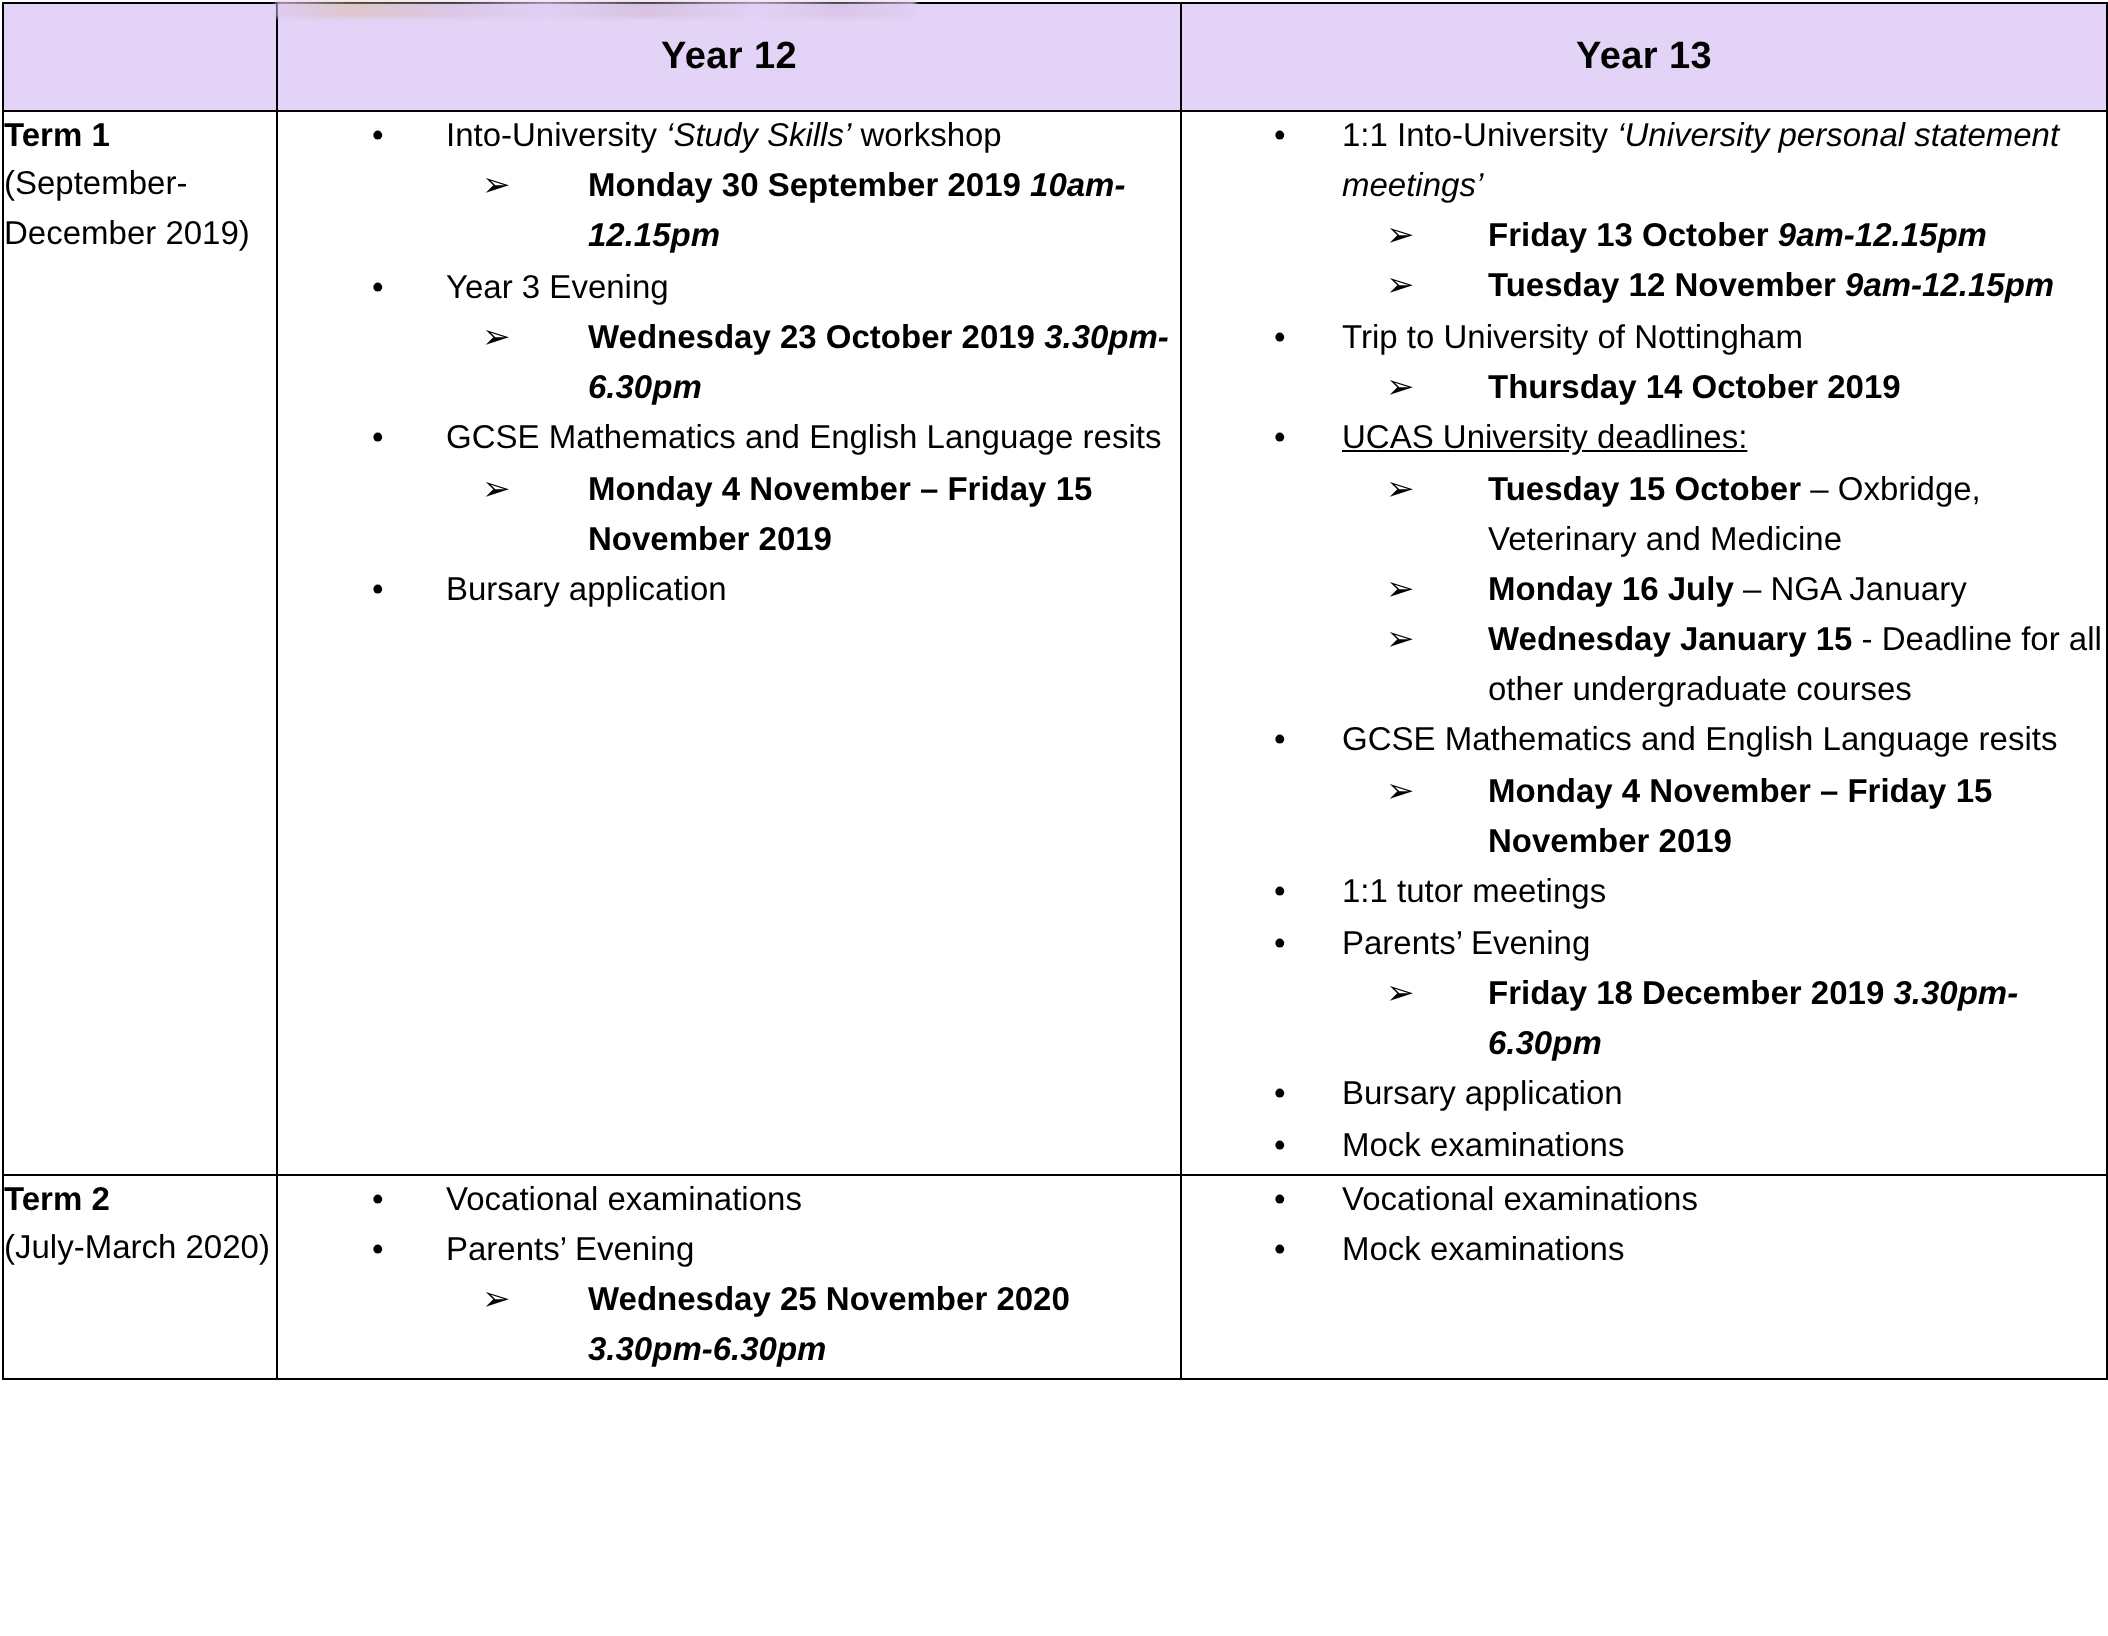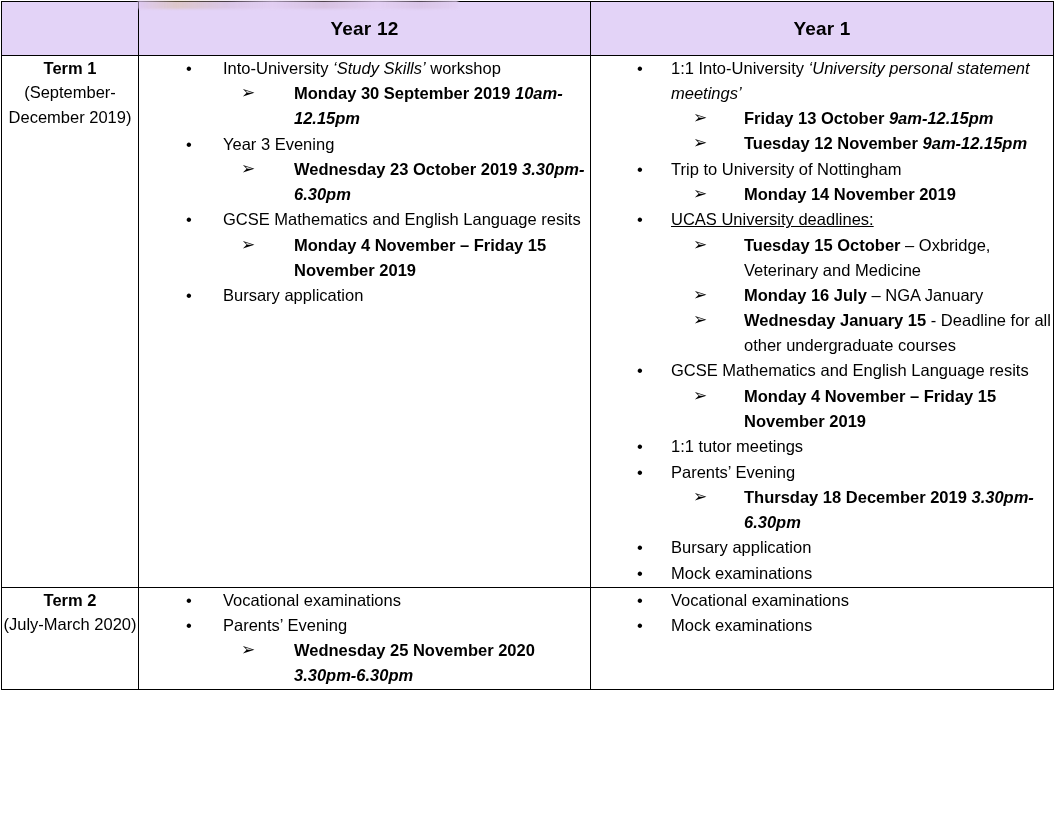--- a/index.html
+++ b/index.html
@@ -75,21 +75,21 @@
     text-align: center;
     vertical-align: middle;
     font-weight: bold;
     font-size: 19px;
     letter-spacing: 0.2px;
   }
   th.blank-head { background: #e3d3f7; }
 
   
   td.term-cell {
-    text-align: center;
+    text-align: left;
     padding-top: 11px;
     font-size: 16.5px;
     line-height: 1.47;
   }
   .term-name {
     font-weight: bold;
     display: block;
   }
   .term-range {
     display: block;
@@ -164,21 +164,21 @@
   <table class="keydates">
     <colgroup>
       <col class="c-term">
       <col class="c-y12">
       <col class="c-y13">
     </colgroup>
     <thead>
       <tr class="header-row">
         <th class="blank-head"></th>
         <th>Year 12</th>
-        <th>Year 1</th>
+        <th>Year 13</th>
       </tr>
     </thead>
     <tbody id="table-body">
 
     <tr>
           <td class="term-cell">
             <span class="term-name">Term 1</span>
             <span class="term-range">(September-December 2019)</span>
           </td>
           <td class="content-cell y12">
@@ -195,33 +195,33 @@
               <li class="b1"><span class="bullet-dot">•</span><span>Bursary application</span></li>
             </ul>
           </td>
           <td class="content-cell y13">
             <ul class="lvl1">
               <li class="b1"><span class="bullet-dot">•</span><span>1:1 Into-University <span class="it">‘University personal statement meetings’</span></span><ul class="lvl2">
                   <li class="b2"><span class="bullet-arrow">➢</span><span><span class="b">Friday 13 October </span><span class="bi">9am-12.15pm</span></span></li>
                   <li class="b2"><span class="bullet-arrow">➢</span><span><span class="b">Tuesday 12 November </span><span class="bi">9am-12.15pm</span></span></li>
                 </ul></li>
               <li class="b1"><span class="bullet-dot">•</span><span>Trip to University of Nottingham</span><ul class="lvl2">
-                  <li class="b2"><span class="bullet-arrow">➢</span><span><span class="b">Monday 14 November 2019</span></span></li>
+                  <li class="b2"><span class="bullet-arrow">➢</span><span><span class="b">Thursday 14 October 2019</span></span></li>
                 </ul></li>
               <li class="b1"><span class="bullet-dot">•</span><span><span class="ul">UCAS University deadlines:</span></span><ul class="lvl2">
                   <li class="b2"><span class="bullet-arrow">➢</span><span><span class="b">Tuesday 15 October</span><span class="reg"> – Oxbridge, Veterinary and Medicine</span></span></li>
                   <li class="b2"><span class="bullet-arrow">➢</span><span><span class="b">Monday 16 July</span><span class="reg"> – NGA January</span></span></li>
                   <li class="b2"><span class="bullet-arrow">➢</span><span><span class="b">Wednesday January 15</span><span class="reg"> - Deadline for all other undergraduate courses</span></span></li>
                 </ul></li>
               <li class="b1"><span class="bullet-dot">•</span><span>GCSE Mathematics and English Language resits</span><ul class="lvl2">
                   <li class="b2"><span class="bullet-arrow">➢</span><span><span class="b">Monday 4 November – Friday 15 November 2019</span></span></li>
                 </ul></li>
               <li class="b1"><span class="bullet-dot">•</span><span>1:1 tutor meetings</span></li>
               <li class="b1"><span class="bullet-dot">•</span><span>Parents’ Evening</span><ul class="lvl2">
-                  <li class="b2"><span class="bullet-arrow">➢</span><span><span class="b">Thursday 18 December 2019 </span><span class="bi">3.30pm-6.30pm</span></span></li>
+                  <li class="b2"><span class="bullet-arrow">➢</span><span><span class="b">Friday 18 December 2019 </span><span class="bi">3.30pm-6.30pm</span></span></li>
                 </ul></li>
               <li class="b1"><span class="bullet-dot">•</span><span>Bursary application</span></li>
               <li class="b1"><span class="bullet-dot">•</span><span>Mock examinations</span></li>
             </ul>
           </td>
         </tr>
         <tr>
           <td class="term-cell">
             <span class="term-name">Term 2</span>
             <span class="term-range">(July-March 2020)</span>

